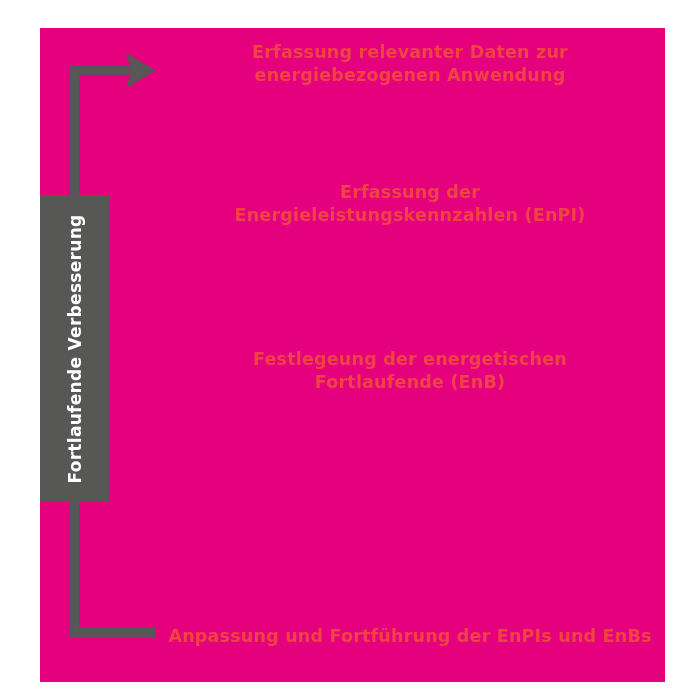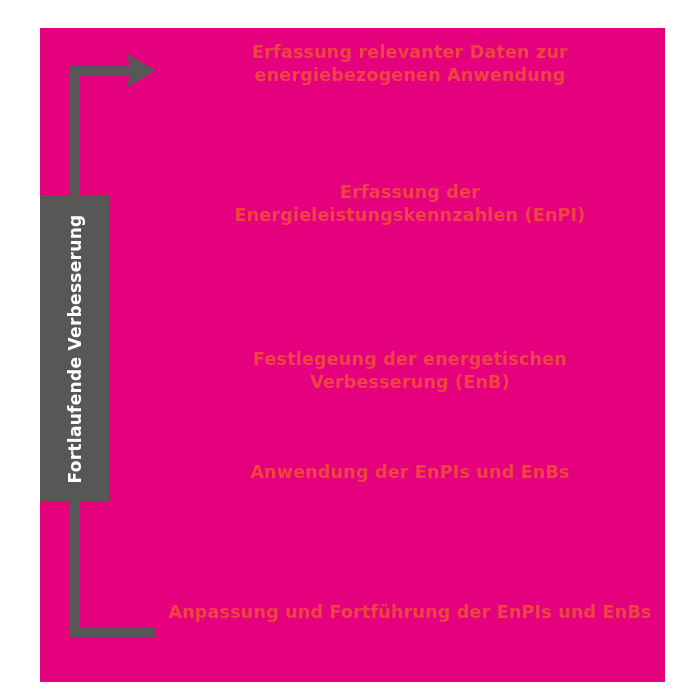--- a/index.html
+++ b/index.html
@@ -71,21 +71,21 @@
     font-size: 17.5px;
     line-height: 1.32;
     text-align: center;
     letter-spacing: 0.2px;
     font-family: "DejaVu Sans", sans-serif;
   }
   .step-1 { left: 155px; top: 41px;  width: 510px; }
   .step-2 { left: 155px; top: 181px; width: 510px; }
   .step-3 { left: 155px; top: 321px; width: 510px; margin-top: 27px; }
   .step-4 { left: 155px; top: 461px; width: 510px; }
-  .step-5 { left: 155px; top: 601px; width: 510px; }
+  .step-5 { left: 155px; top: 625px; width: 510px; }
 </style>
 </head>
 <body>
 
 <div id="diagram">
 
   <div class="panel"></div>
 
   <svg class="cycle-arrow" viewBox="0 0 700 700">
 
@@ -109,24 +109,21 @@
     <div>energiebezogenen Anwendung</div>
   </div>
 
   <div class="step step-2">
     <div>Erfassung der</div>
     <div>Energieleistungskennzahlen (EnPI)</div>
   </div>
 
   <div class="step step-3">
     <div>Festlegeung der energetischen</div>
-    <div>Verbesserung (EnB)</div>
+    <div>Fortlaufende (EnB)</div>
   </div>
 
-  <div class="step step-4">
-    <div>Anwendung der EnPIs und EnBs</div>
-  </div>
 
   <div class="step step-5">
     <div>Anpassung und Fortführung der EnPIs und EnBs</div>
   </div>
 
 </div>
 
 </body></html>

